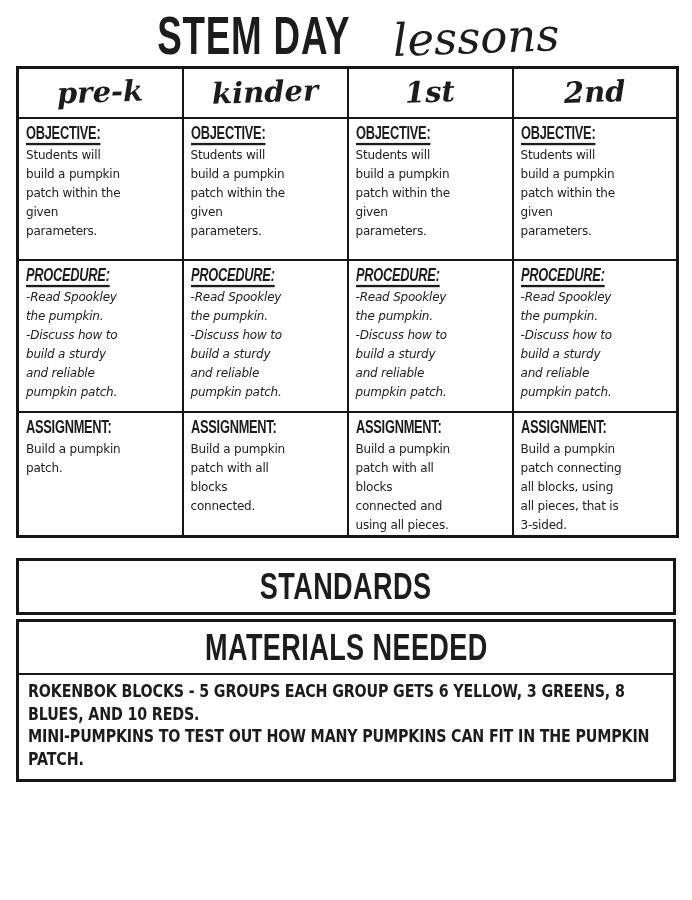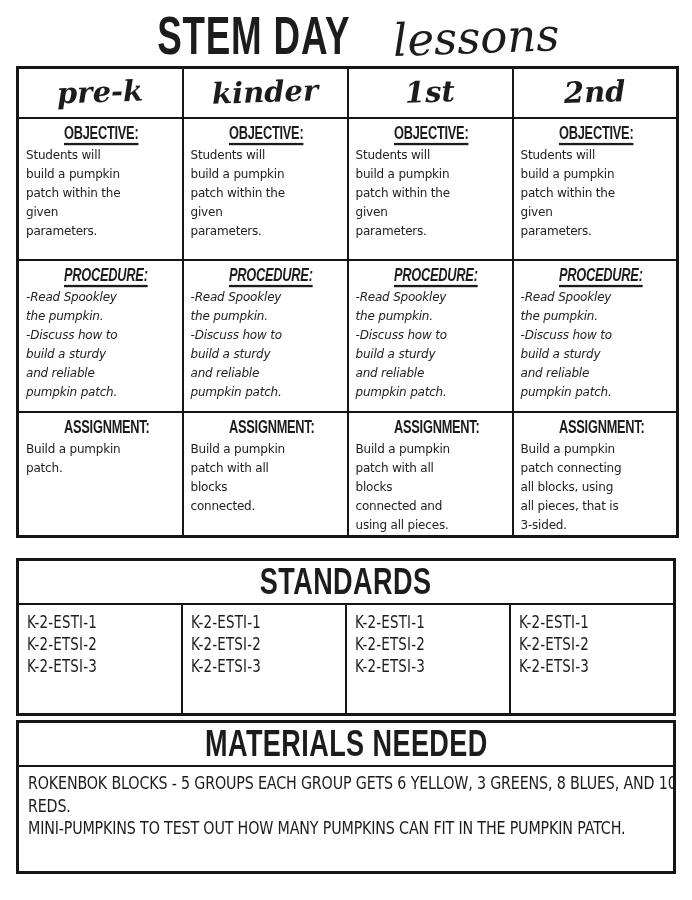--- a/index.html
+++ b/index.html
@@ -55,41 +55,41 @@
   .script-head{
     font-family:"DejaVu Serif","Liberation Serif",serif;
     font-style:italic;font-size:29px;line-height:1;
     display:inline-block;transform:rotate(-2deg);
   }
   .row-objective td{height:142px;}
   .row-procedure td{height:152px;font-style:italic;}
   .row-assignment td{height:124px;}
   .lesson-table td{padding:5px 6px 0 7px;}
 
-  .label-row{line-height:20px;height:22px;margin-left:38px;}
+  .label-row{line-height:20px;height:22px;}
   .cell-label{
     display:inline-block;
     font-family:"Liberation Sans","DejaVu Sans",sans-serif;
     font-weight:bold;font-size:16px;letter-spacing:-0.3px;
     transform:scale(0.8,1.15);transform-origin:0 60%;
     white-space:nowrap;
   }
   .cell-label.u{
     text-decoration:underline;
     text-underline-offset:3px;
     text-decoration-thickness:1.5px;
   }
   .cell-text{
     font-size:12px;line-height:19px;letter-spacing:-0.2px;
     white-space:pre-line;color:#222;
   }
 
   
   .section-head{
-    height:45px;vertical-align:middle !important;text-align:center !important;
+    height:54px;vertical-align:middle !important;text-align:center !important;
   }
   .big-caps{
     display:inline-block;
     font-family:"Liberation Sans","DejaVu Sans",sans-serif;
     font-weight:bold;font-size:33px;letter-spacing:0.5px;
     transform:scale(0.82,1.12);transform-origin:center center;
     line-height:1;
   }
 
   
@@ -99,21 +99,21 @@
     display:block;width:121%;
     transform:scale(0.84,1.05);transform-origin:0 0;
   }
   .code-text{
     font-size:16px;line-height:21px;letter-spacing:0.2px;
     white-space:pre-line;
   }
 
   
   .materials-table{margin-top:4px;}
-  .materials-table td.materials-body{height:106px;padding:5px 0 0 9px;overflow:hidden;}
+  .materials-table td.materials-body{height:106px;padding:5px 0 0 9px;overflow:hidden;font-weight:bold;}
   .materials-line{
     font-size:17px;line-height:21.5px;letter-spacing:-0.2px;
   }
 </style>
 </head>
 <body>
 
 <div class="page">
 
   <div class="title-bar">
@@ -249,42 +249,20 @@
         <col>
         <col>
         <col>
       </colgroup>
     <tbody>
         <tr>
       <td class="section-head" colspan="4">
         <span class="big-caps">STANDARDS</span>
       </td>
     </tr>
-    <tr>
-      <td class="code-cell">
-        <span class="squeeze code-text">K-2-ESTI-1
-K-2-ETSI-2
-K-2-ETSI-3</span>
-      </td>
-      <td class="code-cell">
-        <span class="squeeze code-text">K-2-ESTI-1
-K-2-ETSI-2
-K-2-ETSI-3</span>
-      </td>
-      <td class="code-cell">
-        <span class="squeeze code-text">K-2-ESTI-1
-K-2-ETSI-2
-K-2-ETSI-3</span>
-      </td>
-      <td class="code-cell">
-        <span class="squeeze code-text">K-2-ESTI-1
-K-2-ETSI-2
-K-2-ETSI-3</span>
-      </td>
-    </tr>
   </tbody>
     </table>
 
   <table class="materials-table">
     <tbody>
         <tr>
       <td class="section-head">
         <span class="big-caps">MATERIALS NEEDED</span>
       </td>
     </tr>

